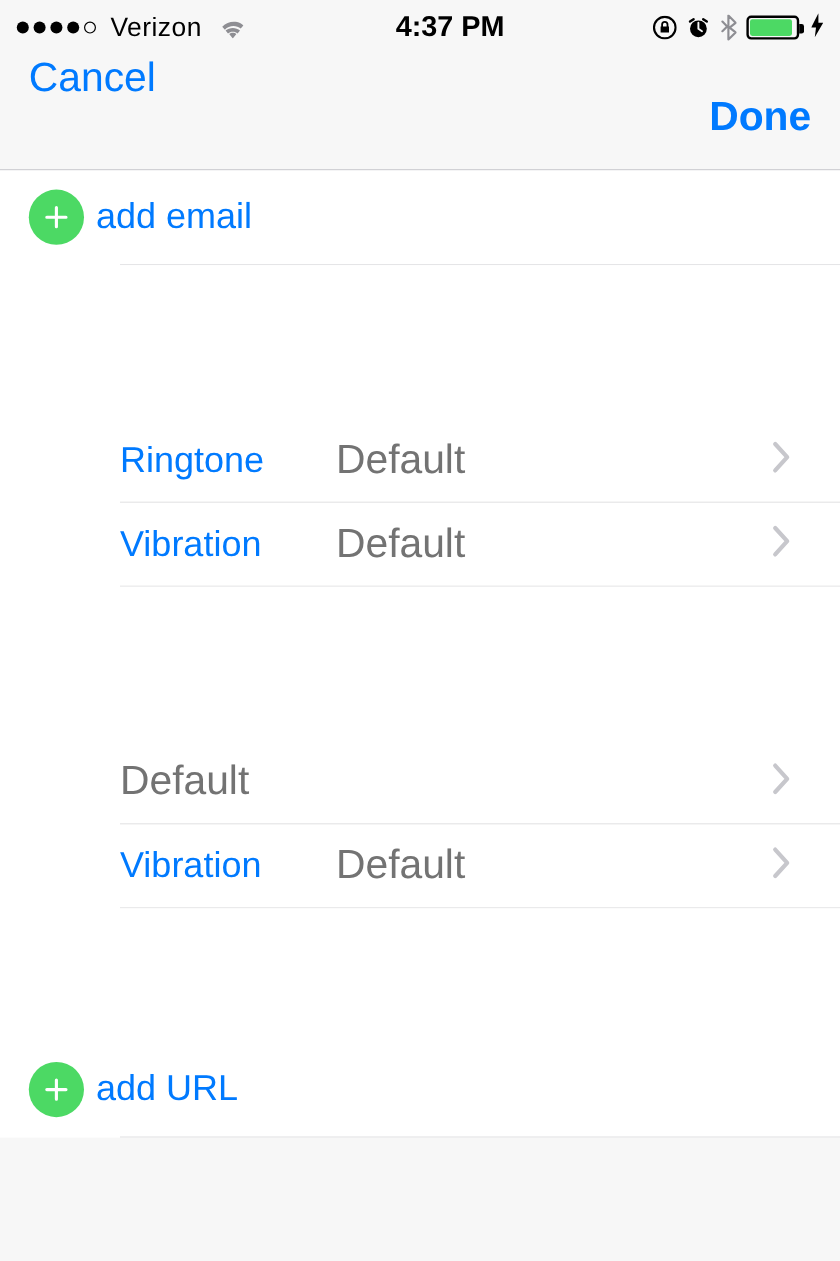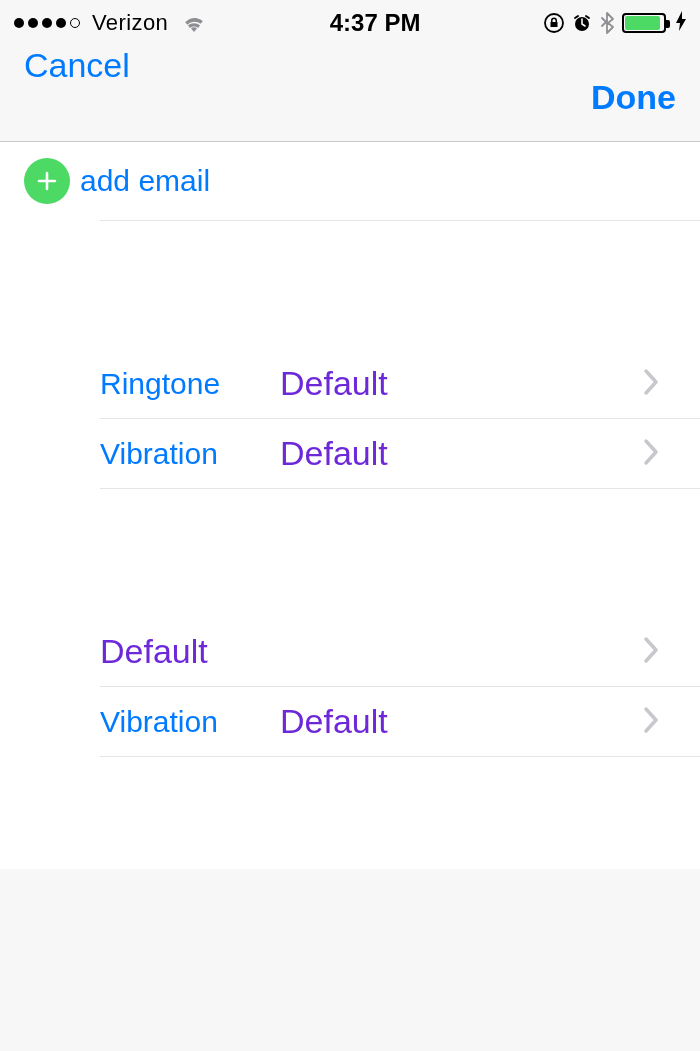--- a/index.html
+++ b/index.html
@@ -69,21 +69,21 @@
       padding-right: 40px;
     }
     .field-label {
       color: #007aff;
       font-size: 30px;
       width: 180px;
       flex-shrink: 0;
       padding: 16px 0;
     }
     .field-value {
-      color: #6d28d9;
+      color: #737373;
       font-size: 34px;
       flex: 1;
       padding: 14px 0;
     }
     .chevron {
       color: #c7c7cc;
       flex-shrink: 0;
     }
 
     .add-row {
@@ -228,14 +228,25 @@
       <span class="chevron">
         <svg width="18" height="30" viewBox="0 0 18 30">
             <path d="M4 4l10 11L4 26" fill="none" stroke="#c7c7cc" stroke-width="3.5" stroke-linecap="round" stroke-linejoin="round"></path>
           </svg>
       </span>
     </div>
   </div>
 
   <div class="spacer-sm"></div>
 
+  <div class="add-group">
+    <div class="add-row">
+      <span class="add-icon">
+        <svg width="24" height="24" viewBox="0 0 24 24">
+            <path d="M12 4v16M4 12h16" stroke="#fff" stroke-width="2.6" stroke-linecap="round"></path>
+          </svg>
+      </span>
+      <span class="add-label">add URL</span>
+    </div>
+    <div class="divider"></div>
+  </div>
 
 </div>
 
 </body></html>

